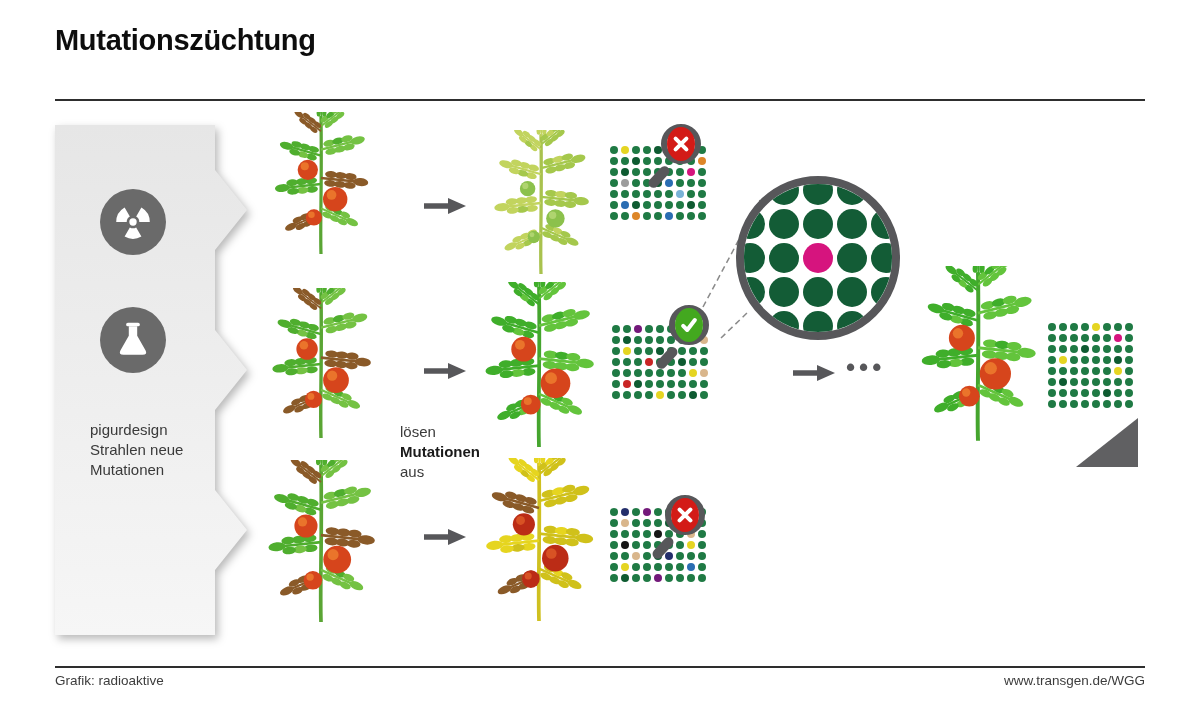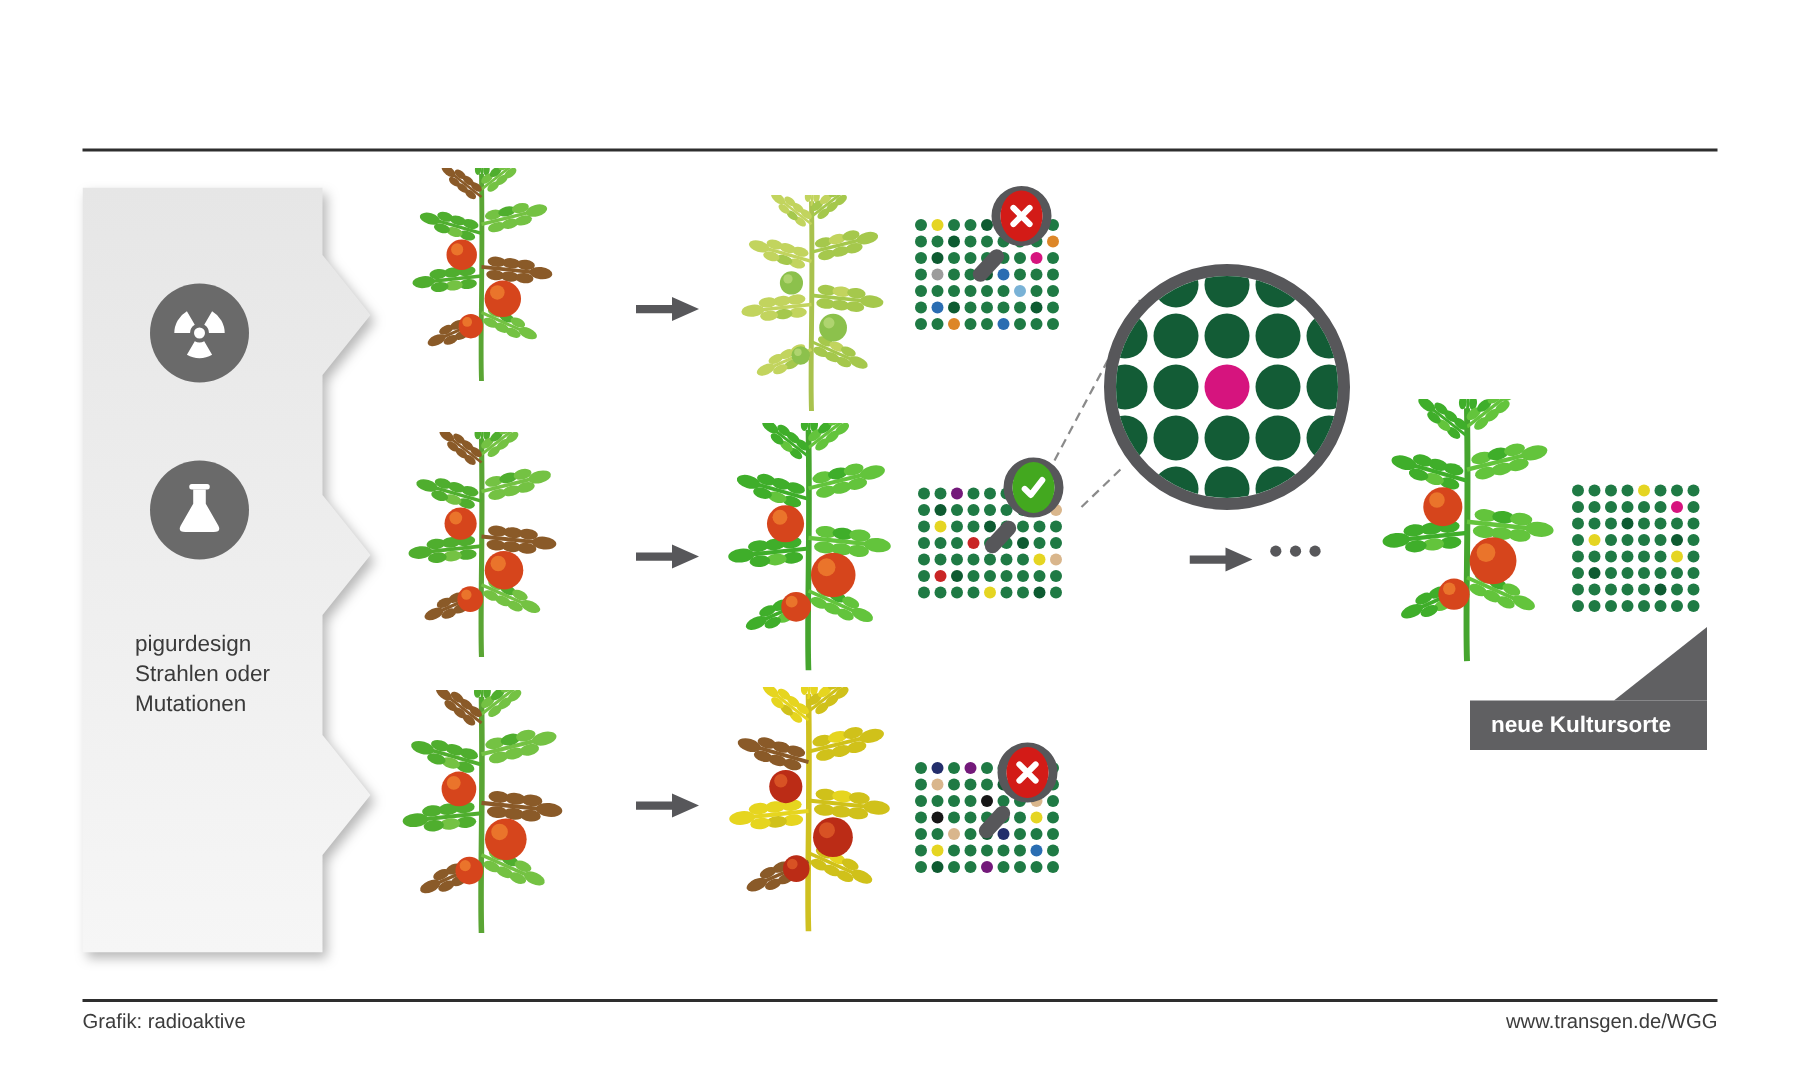--- a/index.html
+++ b/index.html
@@ -44,20 +44,21 @@
   .result-label{position:absolute;left:980px;top:467px;width:158px;height:33px;background:#606062;color:#ffffff;font-weight:700;font-size:15px;line-height:33px;padding-left:14px}
 
   .footer-left{position:absolute;left:55px;top:673px;font-size:13.5px;color:#3c3c3c}
   .footer-right{position:absolute;right:55px;top:673px;font-size:13.5px;color:#3c3c3c;text-align:right}
 </style>
 </head>
 <body>
 
 <div id="canvas">
 
+  <div class="title">Mutationszüchtung</div>
   <div class="rule rule-top"></div>
 
   <svg class="panel" width="192" height="510" viewBox="0 0 192 510">
     <defs>
       <linearGradient id="pg" x1="0" y1="0" x2="0" y2="1">
         <stop offset="0" stop-color="#e6e6e6"></stop>
         <stop offset="1" stop-color="#f6f6f6"></stop>
       </linearGradient>
     </defs>
     <polygon points="0,0 160,0 160,45 192,85 160,125 160,205 192,245 160,285 160,365 192,405 160,445 160,510 0,510" fill="url(#pg)"></polygon>
@@ -74,21 +75,21 @@
 
   <div class="circle-icon" style="left:100px;top:307px">
     <svg width="42" height="42" viewBox="-20 -20 40 40">
       <path d="M-4,-13 L-4,-4 L-12,10 Q-14,14 -9,14 L9,14 Q14,14 12,10 L4,-4 L4,-13 Z" fill="#fff"></path>
       <rect x="-6.5" y="-16.5" width="13" height="3.5" rx="1.6" fill="#fff"></rect>
     </svg>
   </div>
 
   <div class="panel-text">
     <div>pigurdesign</div>
-    <div>Strahlen oder</div>
+    <div>Strahlen neue</div>
     <div>Mutationen</div>
   </div>
 
   <div class="plant" style="left:262px;top:112px;width:118px;height:142px">
       <svg viewBox="0 0 100 140" preserveAspectRatio="xMidYMid meet">
         <path d="M50,140 C49,112 51,72 50,4" stroke="#5aa534" stroke-width="3.2" fill="none"></path>
         <g transform="translate(50,7) rotate(-85) scale(0.5)">
           <path d="M0,0 L46,0" stroke="#4fae2e" stroke-width="3" fill="none"></path>
           <ellipse cx="12" cy="-5.5" rx="7.5" ry="4.2" fill="#4fae2e"></ellipse>
           <ellipse cx="12" cy="5.5" rx="7.5" ry="4.2" fill="#4fae2e"></ellipse>
@@ -407,20 +408,25 @@
         <polygon points="24,1 42,9 24,17" fill="#57575a"></polygon>
       </svg>
   </div>
   <div class="arrow" style="left:793px;top:364px">
     <svg width="42" height="18">
         <line x1="0" y1="9" x2="26" y2="9" stroke="#57575a" stroke-width="5.5"></line>
         <polygon points="24,1 42,9 24,17" fill="#57575a"></polygon>
       </svg>
   </div>
 
+  <div class="process-text">
+    <div>lösen</div>
+    <div class="emph">Mutationen</div>
+    <div>aus</div>
+  </div>
 
   <div class="plant" style="left:488px;top:130px;width:106px;height:144px">
       <svg viewBox="0 0 100 140" preserveAspectRatio="xMidYMid meet">
         <path d="M50,140 C49,112 51,72 50,4" stroke="#a9c24e" stroke-width="3.2" fill="none"></path>
         <g transform="translate(50,7) rotate(-85) scale(0.5)">
           <path d="M0,0 L46,0" stroke="#c2d45e" stroke-width="3" fill="none"></path>
           <ellipse cx="12" cy="-5.5" rx="7.5" ry="4.2" fill="#c2d45e"></ellipse>
           <ellipse cx="12" cy="5.5" rx="7.5" ry="4.2" fill="#c2d45e"></ellipse>
           <ellipse cx="24" cy="-5.5" rx="7.5" ry="4.2" fill="#a5c84c"></ellipse>
           <ellipse cx="24" cy="5.5" rx="7.5" ry="4.2" fill="#c2d45e"></ellipse>
@@ -1147,19 +1153,18 @@
         <circle cx="64" cy="86" r="12.600000000000001" fill="#d6451c"></circle>
         <circle cx="60.22" cy="81.59" r="5.040000000000001" fill="#ef8030" opacity="0.8"></circle>
         <circle cx="43" cy="104" r="8.4" fill="#d6451c"></circle>
         <circle cx="40.48" cy="101.06" r="3.3600000000000003" fill="#ef8030" opacity="0.8"></circle>
       </svg>
     </div>
 
   <svg class="pointer-tri" width="70" height="55">
     <polygon points="68,3 68,52 6,52" fill="#606062"></polygon>
   </svg>
-  <div class="result-label">neue Kultursorte</div>
 
   <div class="rule rule-bottom"></div>
   <div class="footer-left">Grafik: radioaktive</div>
   <div class="footer-right">www.transgen.de/WGG</div>
 
 </div>
 
 </body></html>

